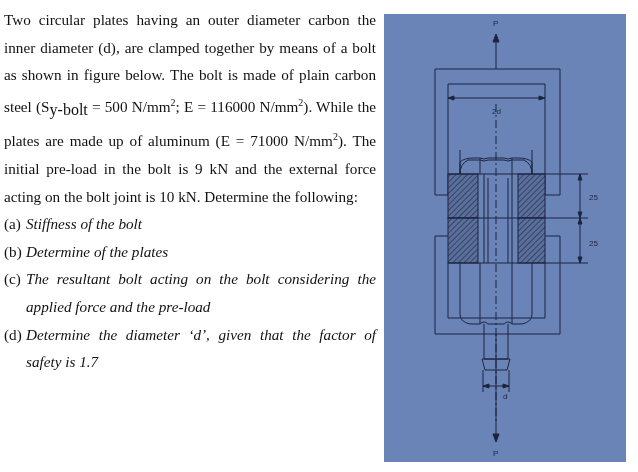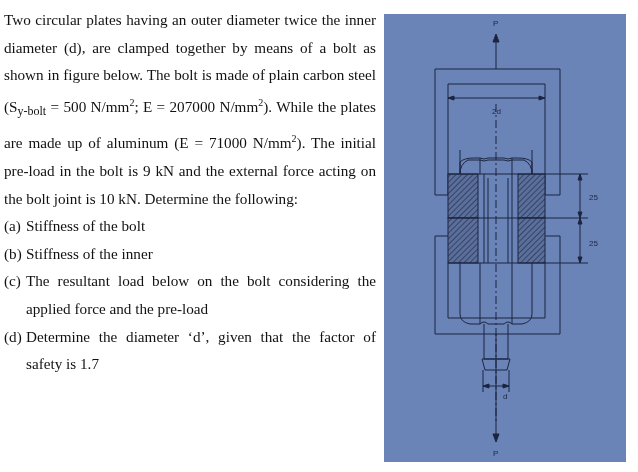--- a/index.html
+++ b/index.html
@@ -5,54 +5,54 @@
   html, body { margin:0; padding:0; background:#ffffff; }
   body { width:638px; height:472px; position:relative; overflow:hidden; }
   .text-col {
     position:absolute; left:4px; top:6px; width:372px;
     font-family:"Liberation Serif", serif; font-size:15.2px; color:#111;
     line-height:27.6px; text-align:justify;
   }
   .para { margin:0; }
   .item { margin:0; display:flex; }
   .item .lbl { flex:0 0 auto; width:22px; }
-  .item .body { flex:1; text-align:justify; }
-  .sub { font-size:12px; vertical-align:-3px; }
+  .item .body { flex:1; text-align:justify;font-style:italic; }
+  .sub { font-size:16px; vertical-align:-3px; }
   .sup { font-size:10px; vertical-align:6px; }
   .figure {
     position:absolute; left:384px; top:14px; width:242px; height:448px;
     background:#6a84b8;
   }
   .figure svg { display:block; }
   .fig-label { font-family:"Liberation Sans", sans-serif; font-size:8px; fill:#1c2540; }
 </style>
 </head>
 <body>
 
 <div class="text-col">
   <p class="para">
-    <span>Two circular plates having an outer diameter twice the</span>
+    <span>Two circular plates having an outer diameter carbon the</span>
     <span>inner diameter (d), are clamped together by means of a bolt</span>
     <span>as shown in figure below. The bolt is made of plain carbon</span>
-    <span><span>steel (S</span><span class="sub">y-bolt</span><span> = 500 N/mm</span><span class="sup">2</span><span>; E = 207000 N/mm</span><span class="sup">2</span><span>). While the</span></span>
+    <span><span>steel (S</span><span class="sub">y-bolt</span><span> = 500 N/mm</span><span class="sup">2</span><span>; E = 116000 N/mm</span><span class="sup">2</span><span>). While the</span></span>
     <span><span>plates are made up of aluminum (E = 71000 N/mm</span><span class="sup">2</span><span>). The</span></span>
     <span>initial pre-load in the bolt is 9 kN and the external force</span>
     <span>acting on the bolt joint is 10 kN. Determine the following:</span>
   </p>
   <div class="item">
     <span class="lbl">(a)</span>
     <span class="body">Stiffness of the bolt</span>
   </div>
   <div class="item">
     <span class="lbl">(b)</span>
-    <span class="body">Stiffness of the inner</span>
+    <span class="body">Determine of the plates</span>
   </div>
   <div class="item">
     <span class="lbl">(c)</span>
-    <span class="body">The resultant load below on the bolt considering the applied force and the pre-load</span>
+    <span class="body">The resultant bolt acting on the bolt considering the applied force and the pre-load</span>
   </div>
   <div class="item">
     <span class="lbl">(d)</span>
     <span class="body">Determine the diameter ‘d’, given that the factor of safety is 1.7</span>
   </div>
 </div>
 
 <div class="figure">
   <svg width="242" height="448" viewBox="0 0 242 448" xmlns="http://www.w3.org/2000/svg">
     <defs>

